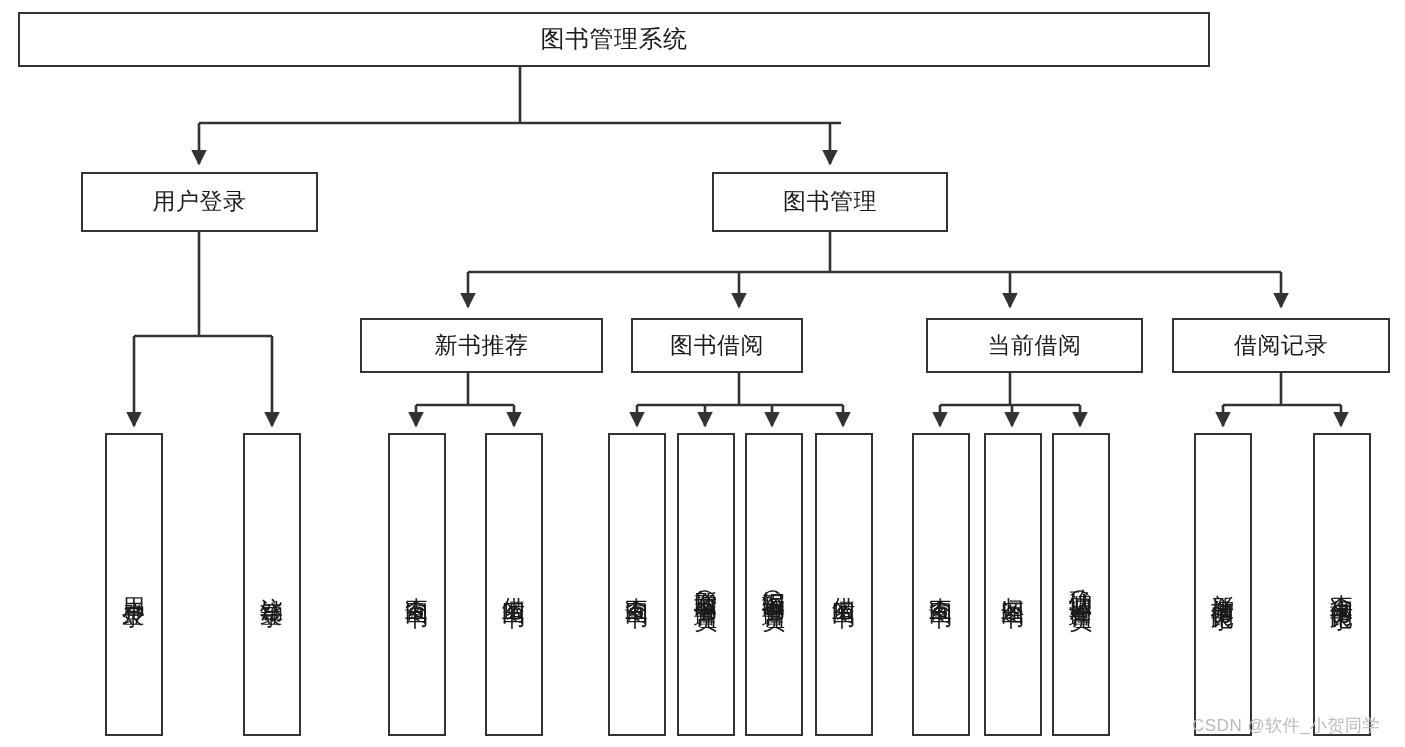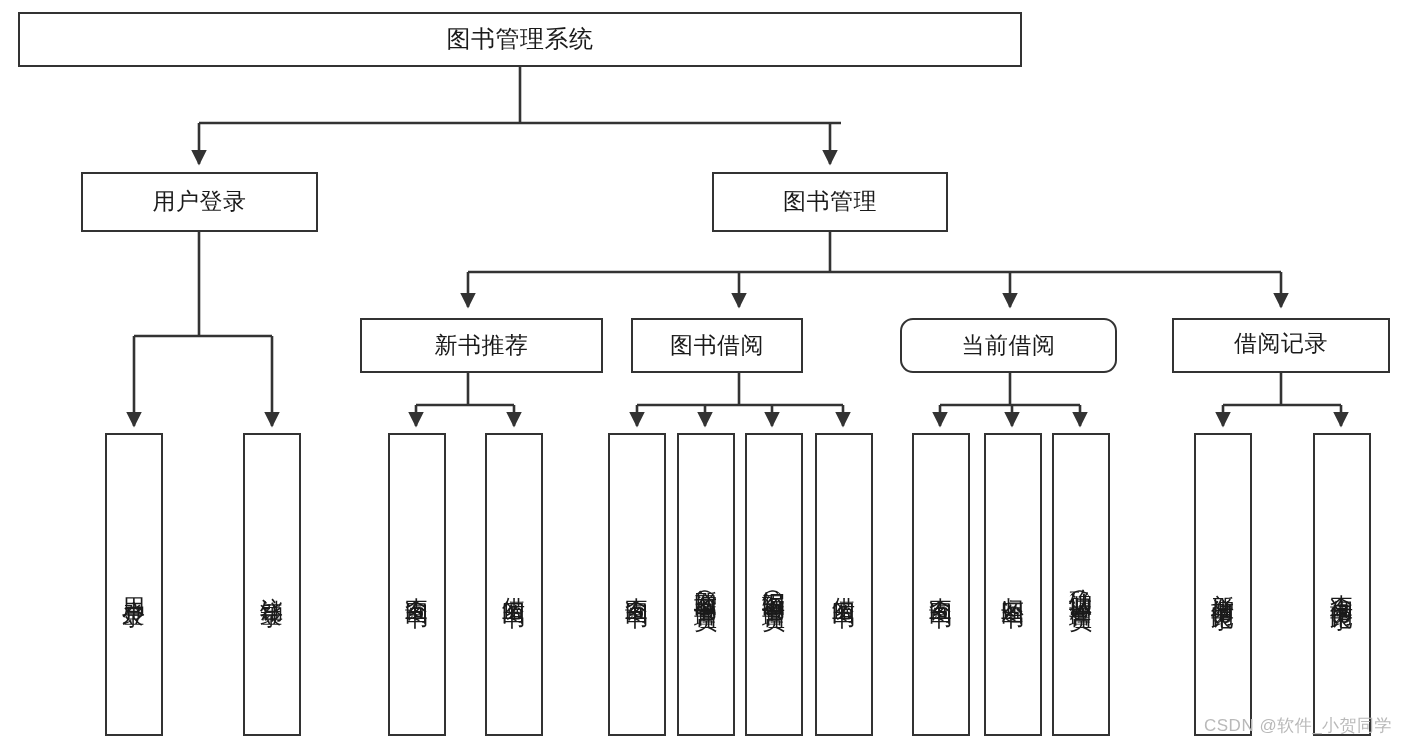--- a/index.html
+++ b/index.html
@@ -62,21 +62,20 @@
     letter-spacing: 3px;
     white-space: nowrap;
   }
   .watermark {
     position: absolute;
     color: #b9b9b9;
     font-size: 17px;
     white-space: nowrap;
     letter-spacing: 0.5px;
     font-family: "Liberation Sans", "DejaVu Sans", sans-serif;
-    margin-left: 12px;
   }
 </style>
 </head>
 <body>
 
 <div id="canvas">
 
   <svg id="wires" viewBox="0 0 1405 747" xmlns="http://www.w3.org/2000/svg">
     <defs>
       <marker id="arrow" viewBox="0 0 10 10" refX="9" refY="5" markerWidth="6" markerHeight="6" orient="auto-start-reverse">
@@ -123,41 +122,41 @@
       <path d="M 1012 405 L 1012 426" marker-end="url(#arrow)"></path>
       <path d="M 1080 405 L 1080 426" marker-end="url(#arrow)"></path>
 
       <path d="M 1281 373 L 1281 405"></path>
       <path d="M 1223 405 L 1341 405"></path>
       <path d="M 1223 405 L 1223 426" marker-end="url(#arrow)"></path>
       <path d="M 1341 405 L 1341 426" marker-end="url(#arrow)"></path>
     </g>
   </svg>
 
-  <div class="node h root" style="left:18px; top:12px; width:1004px; height:55px;">
+  <div class="node h root" style="left:18px; top:12px; width:1192px; height:55px;">
     <span class="label">图书管理系统</span>
   </div>
 
   <div class="node h" style="left:81px; top:172px; width:237px; height:60px;">
     <span class="label">用户登录</span>
   </div>
   <div class="node h" style="left:712px; top:172px; width:236px; height:60px;">
     <span class="label">图书管理</span>
   </div>
 
   <div class="node h" style="left:360px; top:318px; width:243px; height:55px;">
     <span class="label">新书推荐</span>
   </div>
   <div class="node h" style="left:631px; top:318px; width:172px; height:55px;">
     <span class="label">图书借阅</span>
   </div>
-  <div class="node h" style="left:900px; top:318px; width:217px; height:55px;border-radius:13px;">
+  <div class="node h" style="left:926px; top:318px; width:217px; height:55px;">
     <span class="label">当前借阅</span>
   </div>
-  <div class="node h" style="left:1172px; top:318px; width:218px; height:55px;font-family:Liberation Mono, monospace;">
+  <div class="node h" style="left:1172px; top:318px; width:218px; height:55px;">
     <span class="label">借阅记录</span>
   </div>
 
   <div class="node v" style="left:105px; top:433px; width:58px; height:303px;">
     <span class="label">用户登录</span>
   </div>
   <div class="node v" style="left:243px; top:433px; width:58px; height:303px;">
     <span class="label">注销登录</span>
   </div>
 

